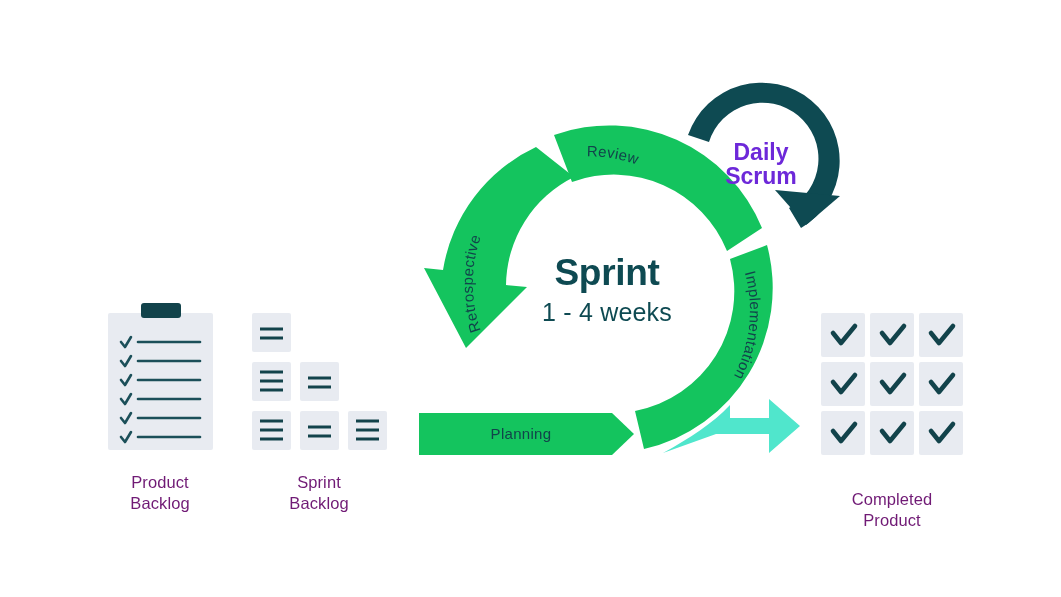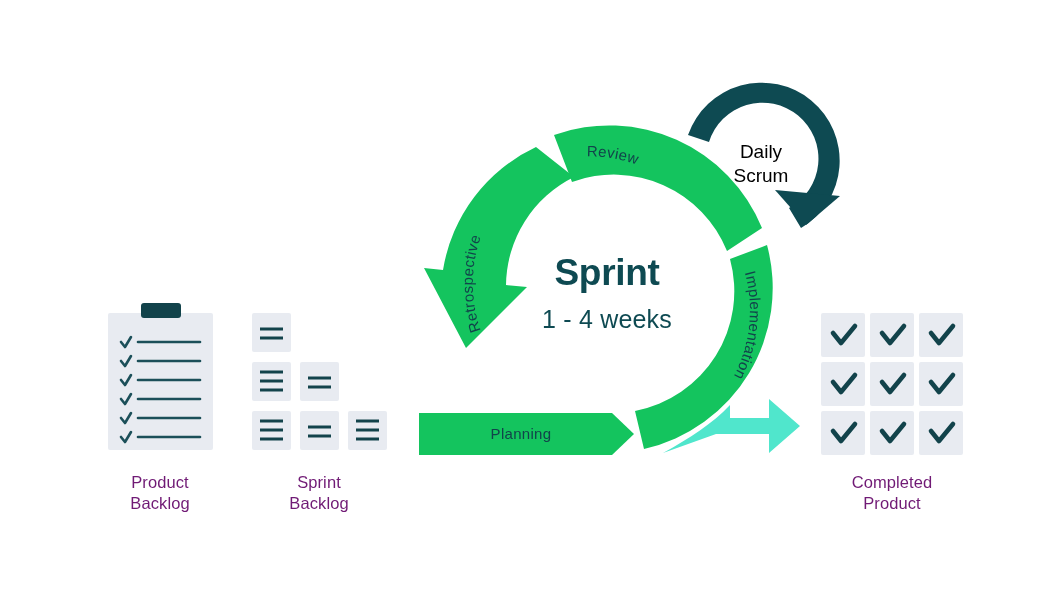--- a/index.html
+++ b/index.html
@@ -40,21 +40,21 @@
     text-align: center;
     color: #701a75;
     font-size: 16.5px;
     line-height: 21px;
     font-weight: 400;
     letter-spacing: 0.1px;
     white-space: pre-line;
   }
   #caption-product-backlog { left: 60px;  top: 472px; width: 200px; }
   #caption-sprint-backlog  { left: 219px; top: 472px; width: 200px; }
-  #caption-completed-product { left: 792px; top: 472px; width: 200px; }
+  #caption-completed-product { left: 792px; top: 489px; width: 200px; }
 
   
   #sprint-center {
     position: absolute;
     left: 487px;
     top: 252px;
     width: 240px;
     text-align: center;
     color: #0E4A52;
   }
@@ -62,33 +62,33 @@
     font-size: 37px;
     font-weight: 700;
     line-height: 42px;
     letter-spacing: -0.3px;
   }
   #sprint-duration {
     font-size: 25px;
     font-weight: 400;
     line-height: 32px;
     letter-spacing: 0.2px;
-    margin-top: 9px;
+    margin-top: 2px;
   }
 
   
   #daily-scrum-text {
     position: absolute;
     left: 700px;
     top: 140px;
     width: 122px;
     text-align: center;
-    color: #000000;
-    font-size: 19px;
-    font-weight: 400;
+    color: #6d28d9;
+    font-size: 23px;
+    font-weight: 700;
     line-height: 24px;
     white-space: pre-line;
   }
 </style>
 </head>
 <body>
 
 <div id="diagram-root">
 
   <svg class="diagram-svg" viewBox="0 0 1061 597" xmlns="http://www.w3.org/2000/svg">

